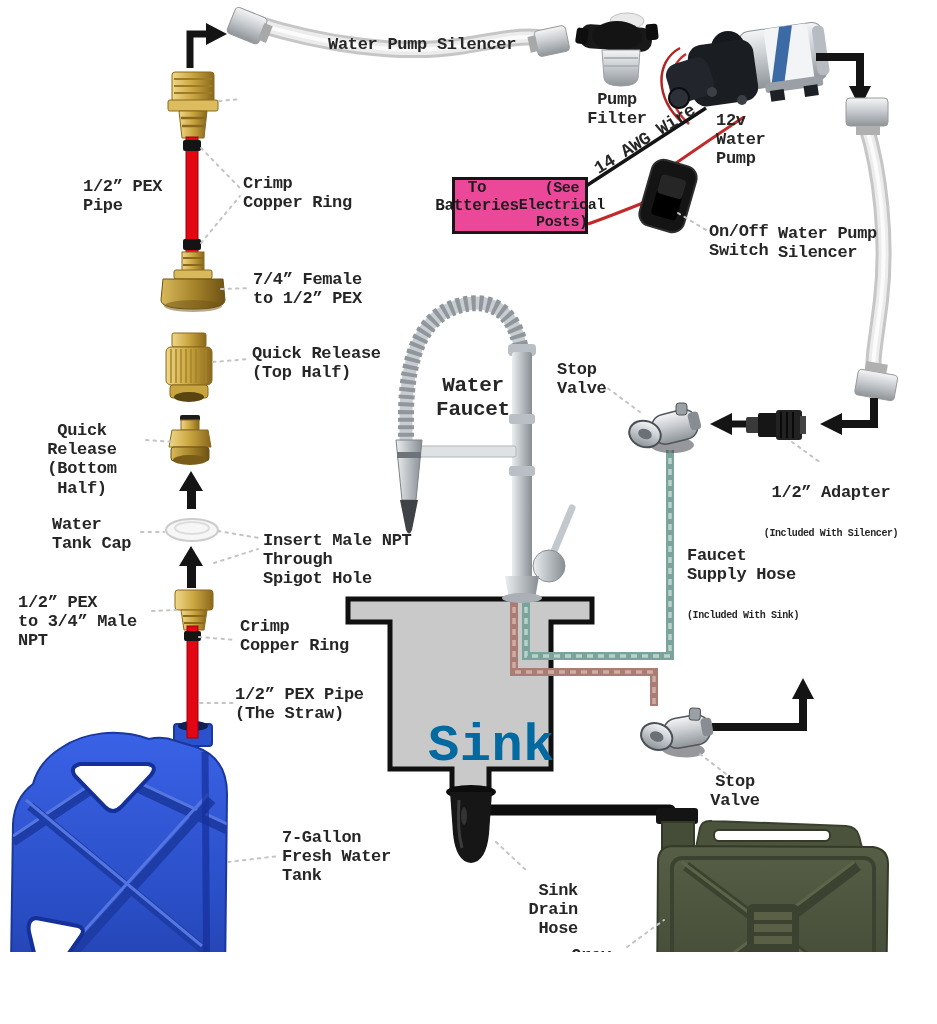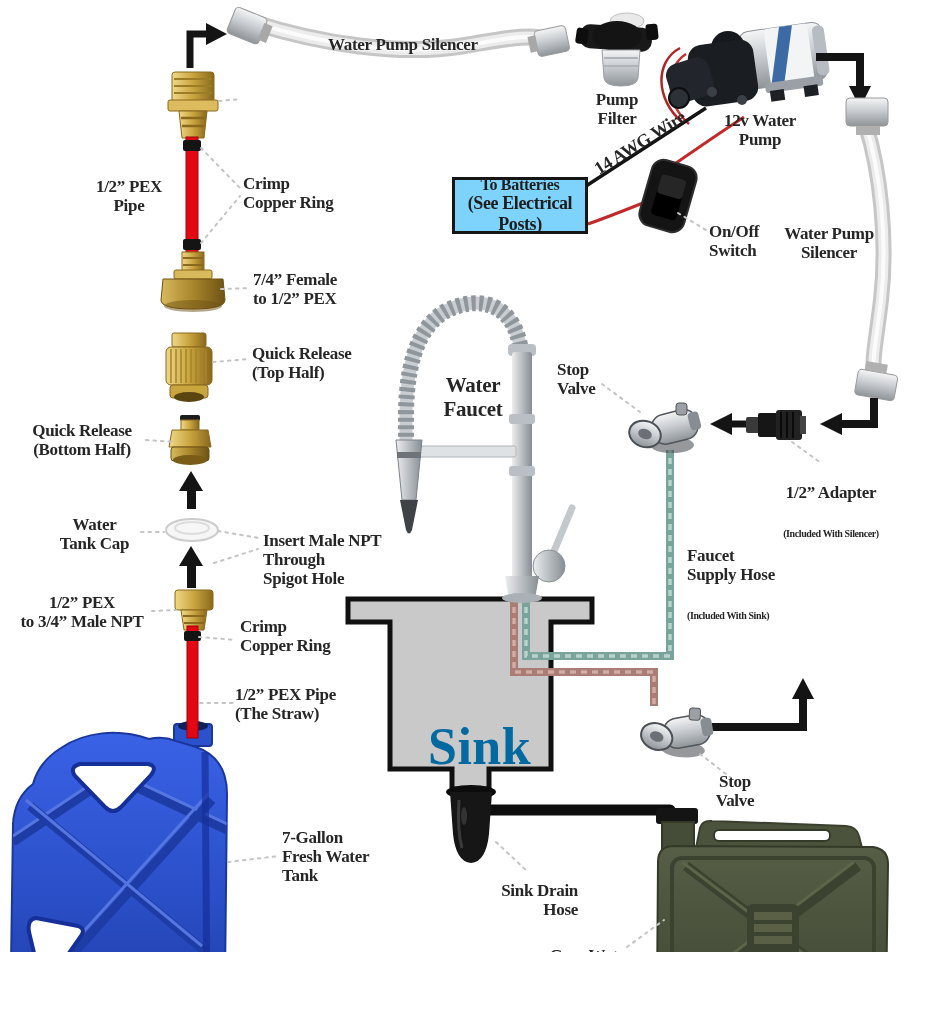--- a/index.html
+++ b/index.html
@@ -1,30 +1,30 @@
 <!DOCTYPE html>
 <html><head>
 <meta charset="utf-8">
 <style>
   html,body{margin:0;padding:0;background:#fff;}
   #canvas{position:relative;width:937px;height:952px;background:#ffffff;overflow:hidden;
-          font-family:Liberation Serif, serif;}
+          font-family:Liberation Mono, monospace;}
   #art{position:absolute;left:0;top:0;}
   .lbl{position:absolute;font-weight:700;font-size:17px;line-height:1.13;color:#262626;
        white-space:pre-line;letter-spacing:-0.3px;}
-  .r{text-align:center;}
+  .r{text-align:left;}
   .c{text-align:center;}
   .big{font-size:21px;}
   .sub{font-size:10px;letter-spacing:-0.4px;}
   .sink-word{font-size:52px;color:#0369a1;letter-spacing:0.5px;}
   .rot{transform:rotate(-32deg);transform-origin:0 50%;white-space:nowrap;font-size:18px;}
-  .callout{position:absolute;background:#7dd3fc;border:3px solid #151515;text-align:center;
-           color:#1d1d1d;box-sizing:border-box;display:flex;flex-direction:column;justify-content:center;}
+  .callout{position:absolute;background:#ec4899;border:3px solid #151515;text-align:center;
+           color:#1d1d1d;box-sizing:border-box;display:flex;flex-direction:row;justify-content:center;}
   .ct{font-weight:700;font-size:16px;line-height:1.12;white-space:pre-line;letter-spacing:-0.3px;}
-  .cs{font-weight:700;font-size:18px;letter-spacing:-0.4px;}
+  .cs{font-weight:700;font-size:15px;letter-spacing:-0.4px;}
 </style>
 </head>
 <body>
 
 <div id="canvas">
 
 <svg id="art" width="937" height="1024" viewBox="0 0 937 1024">
   <defs>
     <linearGradient id="brass" x1="0" y1="0" x2="1" y2="0">
       <stop offset="0" stop-color="#f0d788"></stop>

